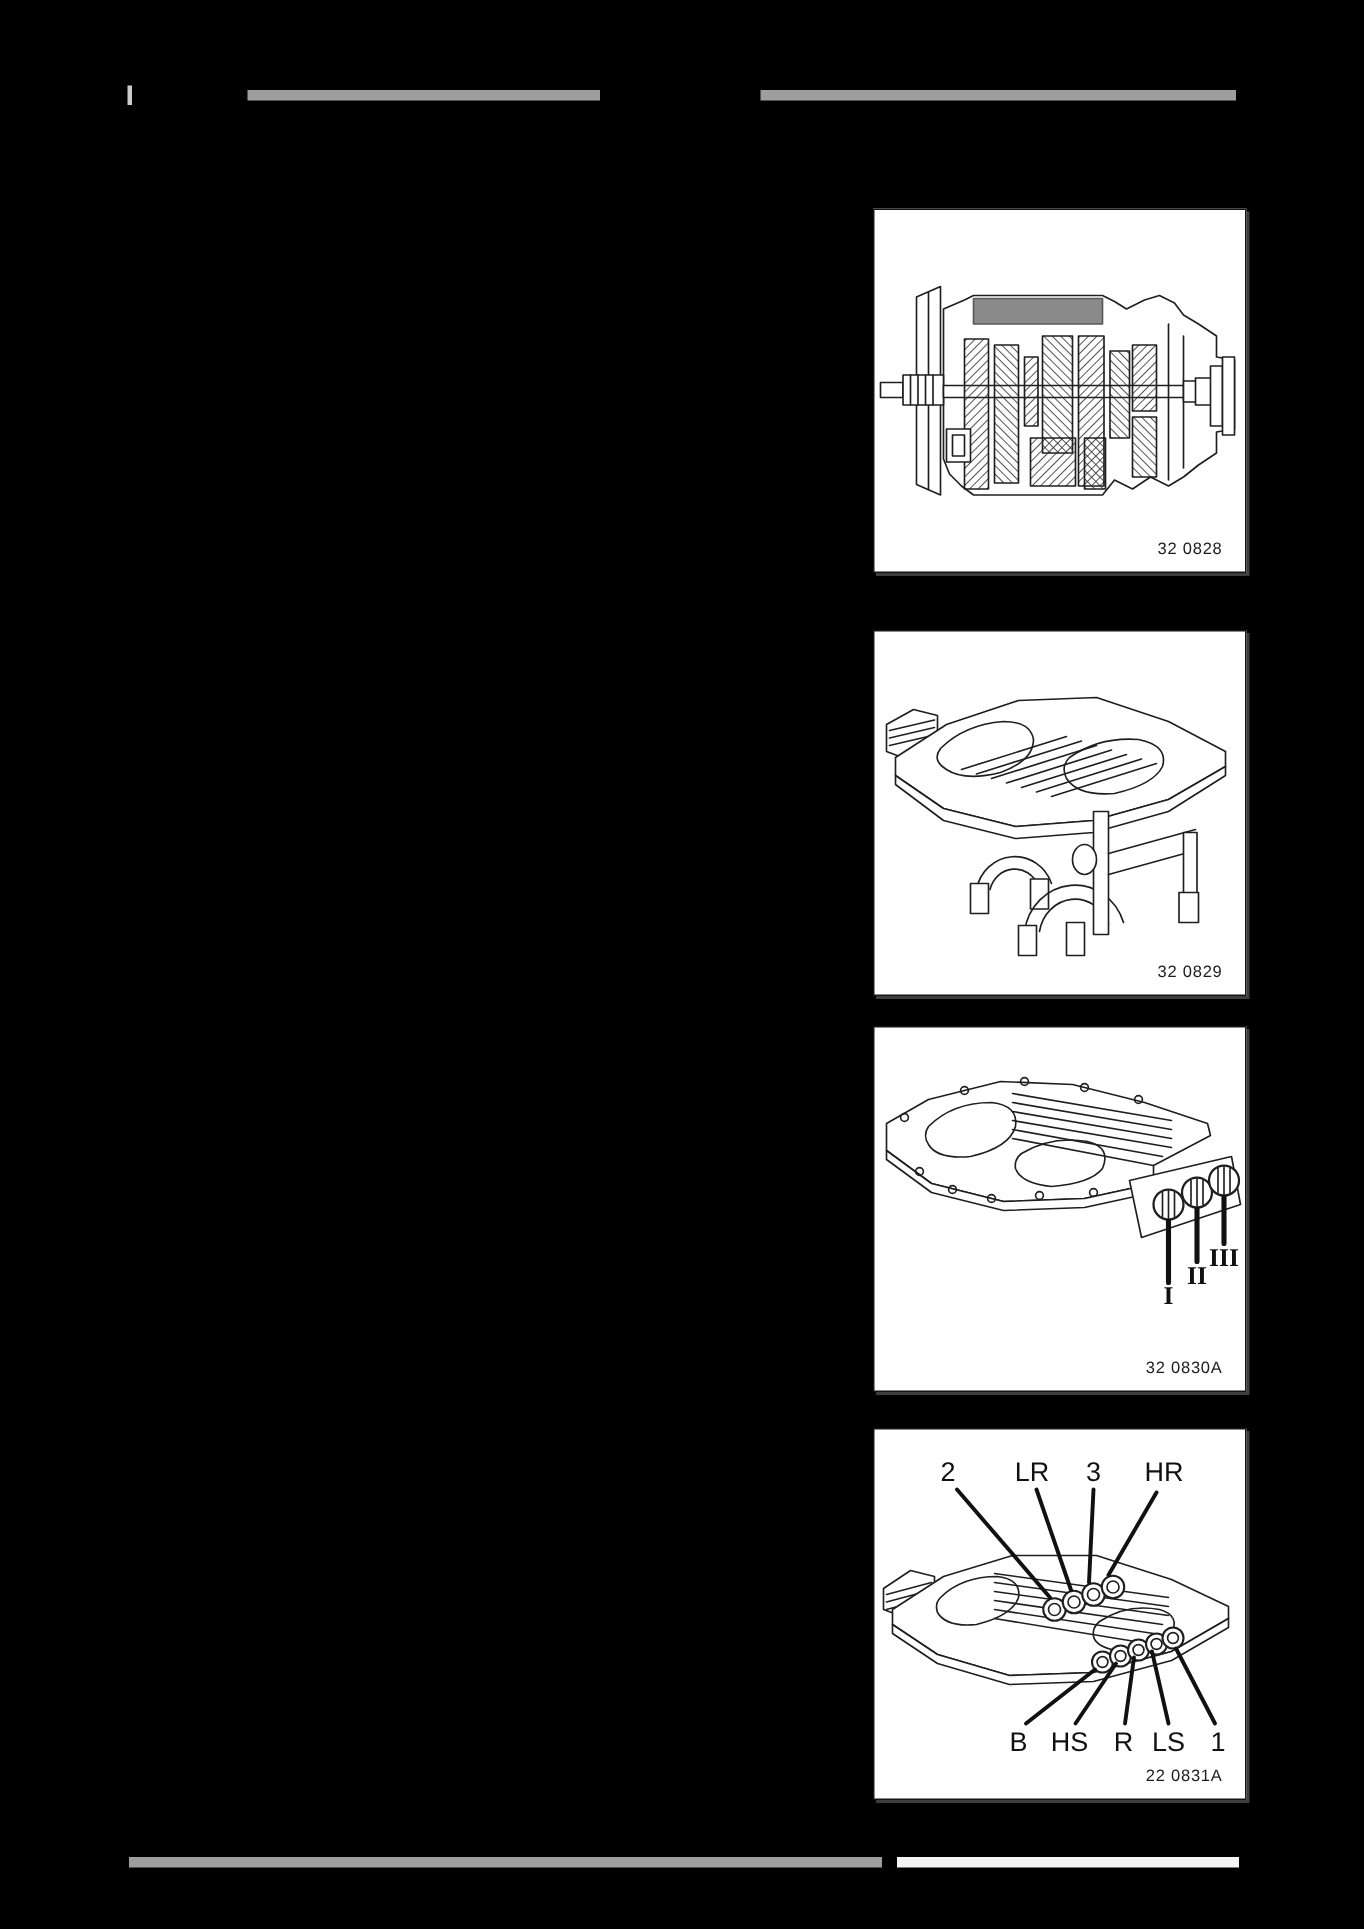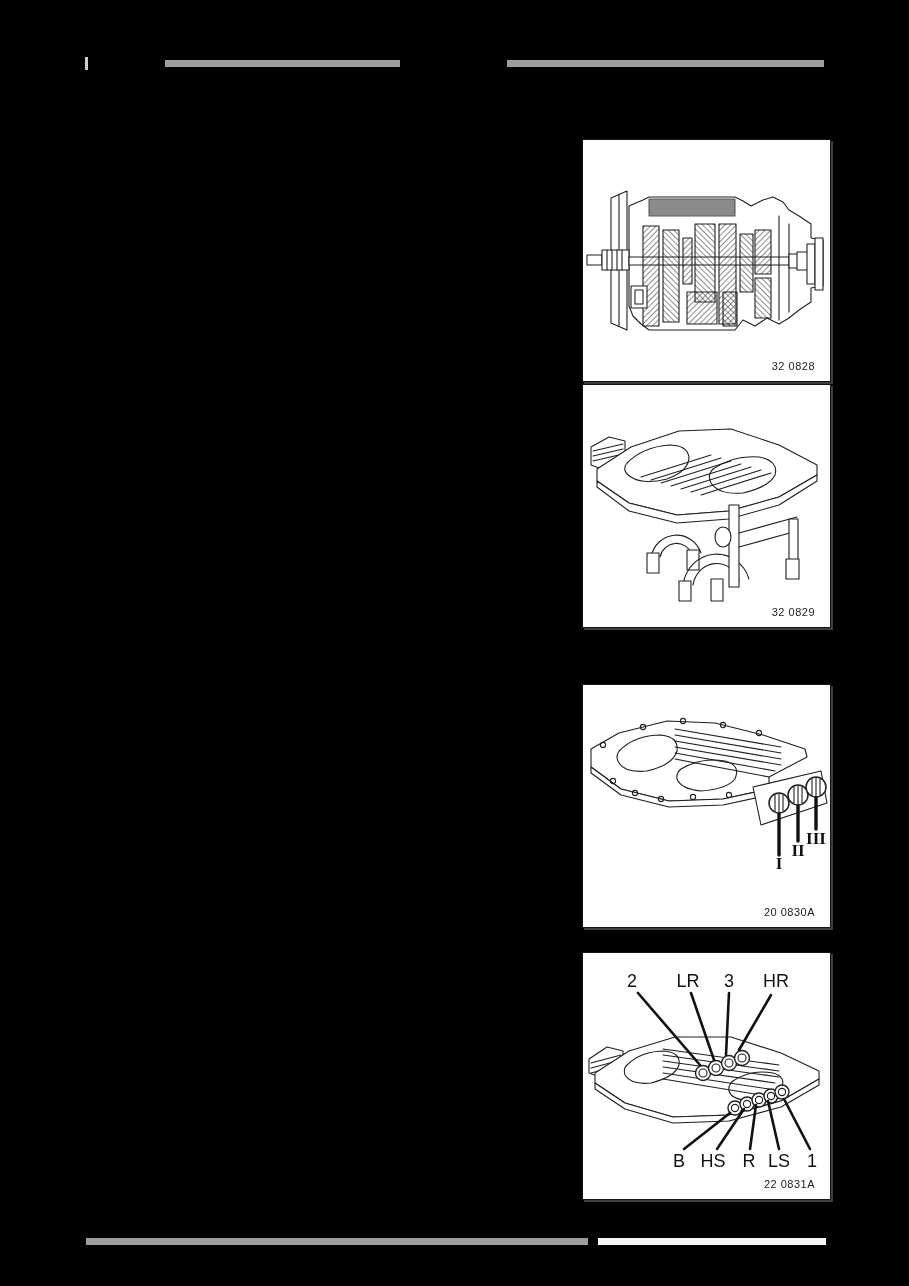--- a/index.html
+++ b/index.html
@@ -11,21 +11,21 @@
   .rule-tick{left:85px;top:57px;width:3px;height:13px;background:#cccccc;}
   .rule-top-left{left:165px;top:60px;width:235px;height:7px;background:#9e9e9e;}
   .rule-top-right{left:507px;top:60px;width:317px;height:7px;background:#9e9e9e;}
   .rule-bottom{left:86px;top:1238px;width:502px;height:7px;background:#9e9e9e;}
   .rule-bottom-faint{left:598px;top:1238px;width:228px;height:7px;background:#f5f5f5;}
   .figure{
     position:absolute;left:582px;width:247px;background:#ffffff;
     border:1px solid #151515;box-shadow:2px 2px 0 #3e3e3e;
   }
   .fig-1{top:139px;height:241px;}
-  .fig-2{top:384px;height:242px;}
+  .fig-2{top:420px;height:242px;}
   .fig-3{top:684px;height:242px;}
   .fig-4{top:952px;height:246px;}
   .figure svg{position:absolute;left:0;top:0;width:100%;height:100%;display:block;}
   .caption{
     position:absolute;right:15px;bottom:9px;font-size:11px;line-height:11px;
     letter-spacing:.5px;color:#1c1c1c;white-space:nowrap;
   }
   .art{stroke:#1f1f1f;stroke-width:1.1;fill:none;stroke-linejoin:round;stroke-linecap:round;}
   .fillw{fill:#ffffff;}
   .callout-sans{font:18px "Liberation Sans",sans-serif;fill:#111;stroke:none;}
@@ -215,21 +215,21 @@
 
         <line class="leader" x1="196" y1="129" x2="196" y2="170" stroke-width="3.4"></line>
         <line class="leader" x1="215" y1="121" x2="215" y2="156" stroke-width="3.4"></line>
         <line class="leader" x1="233" y1="113" x2="233" y2="144" stroke-width="3.4"></line>
 
         <text class="callout-serif" x="196" y="184" text-anchor="middle">I</text>
         <text class="callout-serif" x="215" y="171" text-anchor="middle">II</text>
         <text class="callout-serif" x="233" y="159" text-anchor="middle">III</text>
       </g>
     </svg>
-    <div class="caption">20 0830A</div>
+    <div class="caption">32 0830A</div>
   </div>
 
   <div class="figure fig-4">
     <svg viewBox="0 0 247 246">
       <g class="art">
 
         <path class="fillw" d="M6,106 L24,94 L40,98 L40,118 L22,126 L6,120 Z"></path>
         <line x1="8" y1="110" x2="38" y2="102"></line>
           <line x1="8" y1="115" x2="38" y2="107"></line>
         <line x1="8" y1="120" x2="38" y2="112"></line>

